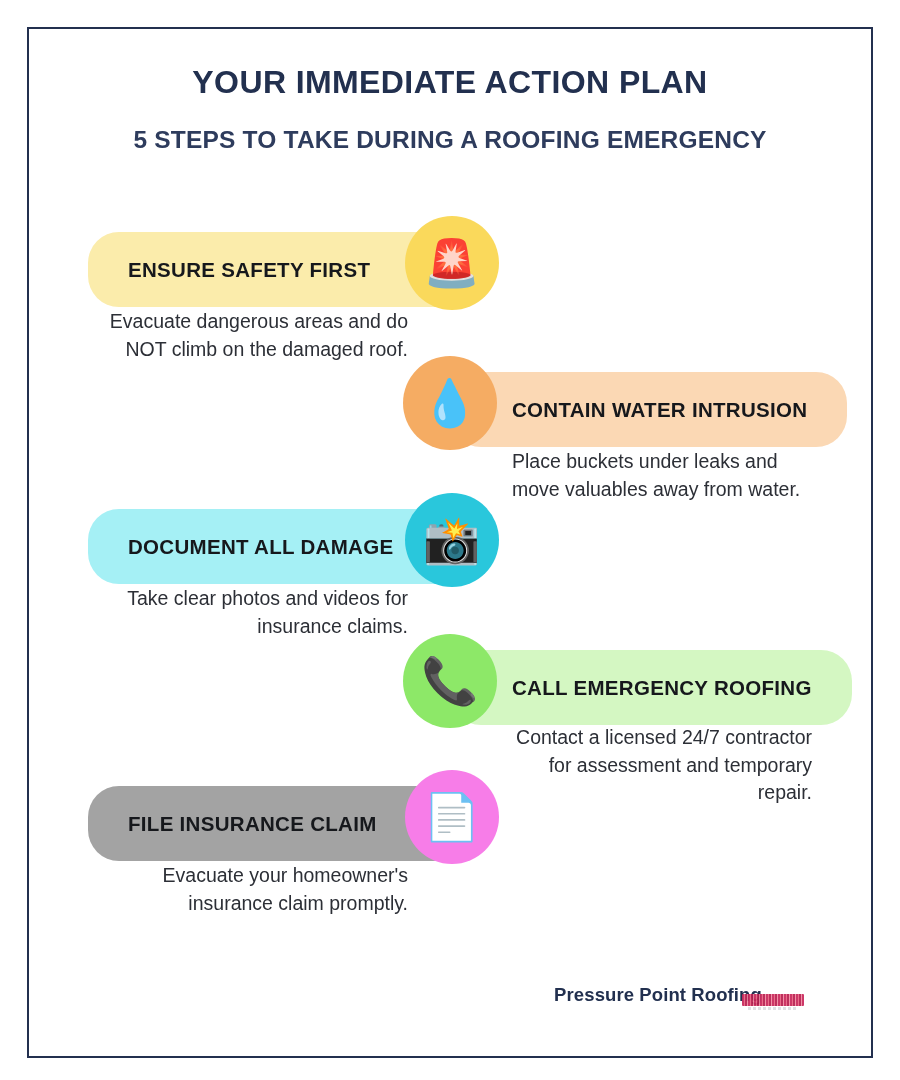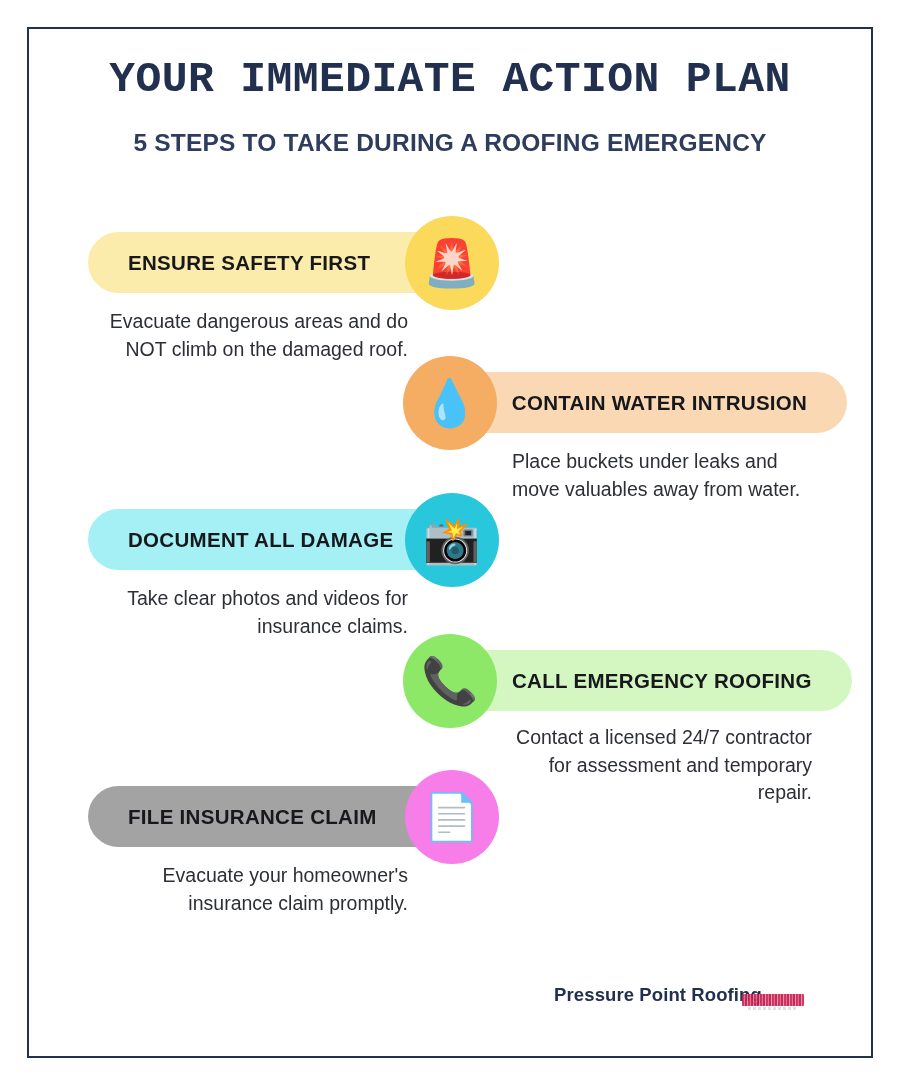--- a/index.html
+++ b/index.html
@@ -36,48 +36,48 @@
 
   
   #header {
     position: absolute;
     left: 0;
     top: 52px;
     width: 900px;
     text-align: center;
   }
   #title {
-    font-family: Liberation Mono, monospace;
-    font-size: 43px;
+    font-family: Liberation Sans, sans-serif;
+    font-size: 32px;
     font-weight: 700;
     letter-spacing: 0.4px;
     color: #22304f;
     line-height: 1.12;
-    margin: 4px;
+    margin: 13px;
   }
   #subtitle {
     font-family: "Liberation Sans", sans-serif;
     font-size: 24.5px;
     font-weight: 700;
     letter-spacing: 0.2px;
     color: #2e3c5d;
     line-height: 1.2;
     margin: 24px 0 0 0;
   }
 
   
   .step {
     position: absolute;
     width: 900px;
     height: 0;
   }
 
   .bar {
     position: absolute;
-    height: 61px;
+    height: 75px;
     border-radius: 31px;
     box-sizing: border-box;
     display: flex;
     align-items: center;
   }
   .bar-label {
     font-family: "Liberation Sans", sans-serif;
     font-size: 20.5px;
     font-weight: 700;
     letter-spacing: 0.3px;
@@ -198,21 +198,21 @@
     <div class="bar" id="bar-1" style="background: rgb(251, 236, 171); width: 378px;">
       <span class="bar-label">ENSURE SAFETY FIRST</span>
     </div>
     <div class="circle" id="circle-1" style="top: -16px; background: rgb(250, 217, 91);">
       <span class="emoji">🚨</span>
     </div>
     <div class="desc" id="desc-1" style="top:76px;">Evacuate dangerous areas and do NOT climb on the damaged roof.</div>
   </div>
 
   <div class="step right" id="step-2" style="top:372px;">
-    <div class="bar" id="bar-2" style="background: rgb(251, 216, 180); width: 397px; justify-content: center;">
+    <div class="bar" id="bar-2" style="background: rgb(251, 216, 180); width: 397px;">
       <span class="bar-label">CONTAIN WATER INTRUSION</span>
     </div>
     <div class="circle" id="circle-2" style="top: -16px; background: rgb(245, 172, 99);">
       <span class="emoji">💧</span>
     </div>
     <div class="desc" id="desc-2" style="top:76px;">Place buckets under leaks and move valuables away from water.</div>
   </div>
 
   <div class="step left" id="step-3" style="top:509px;">
     <div class="bar" id="bar-3" style="background: rgb(165, 240, 245); width: 401px;">

